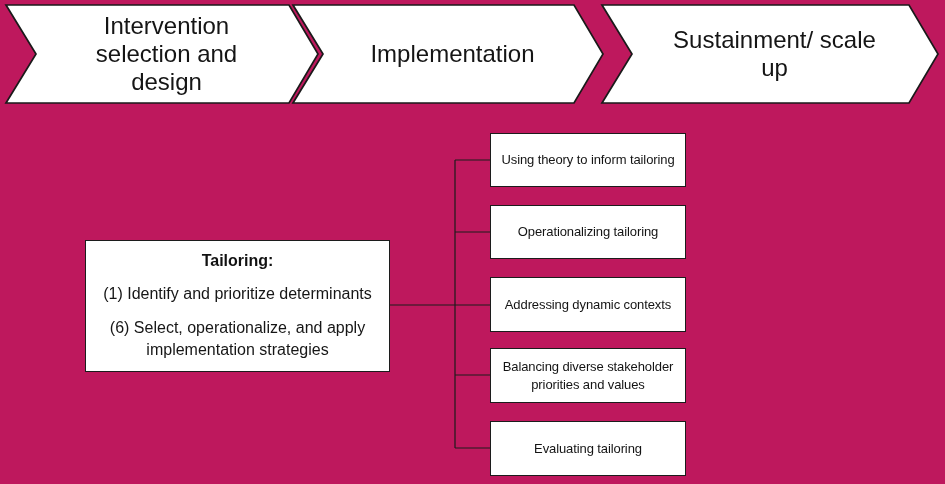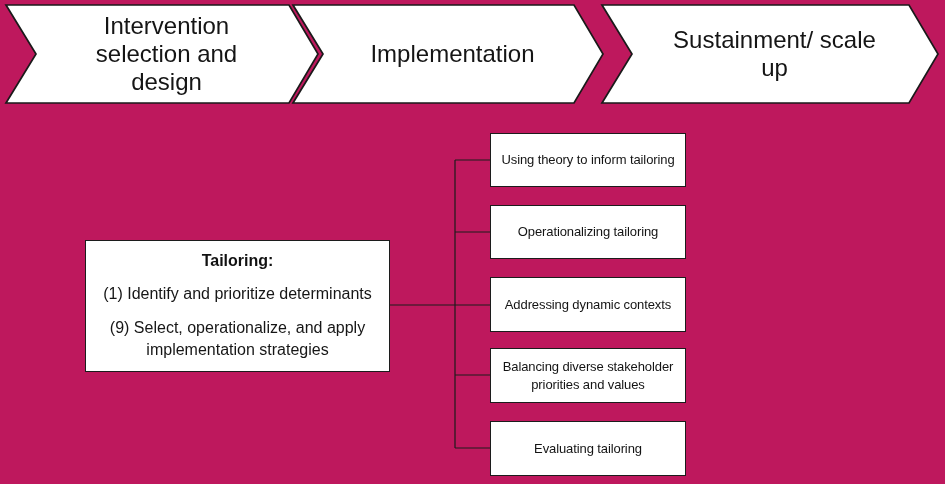--- a/index.html
+++ b/index.html
@@ -148,21 +148,21 @@
       <line x1="455" y1="160" x2="518" y2="160"></line>
       <line x1="455" y1="232" x2="518" y2="232"></line>
       <line x1="455" y1="375" x2="518" y2="375"></line>
       <line x1="455" y1="448" x2="518" y2="448"></line>
     </g>
   </svg>
 
   <div class="tailoring-box">
     <div class="tailoring-title">Tailoring:</div>
     <div class="tailoring-item">(1) Identify and prioritize determinants</div>
-    <div class="tailoring-item">(9) Select, operationalize, and apply implementation strategies</div>
+    <div class="tailoring-item">(6) Select, operationalize, and apply implementation strategies</div>
   </div>
 
   <div class="branch" style="top:133px; height:54px;">
     <span>Using theory to inform tailoring</span>
   </div>
 
   <div class="branch" style="top:205px; height:54px;text-align:center;">
     <span>Operationalizing tailoring</span>
   </div>
 

